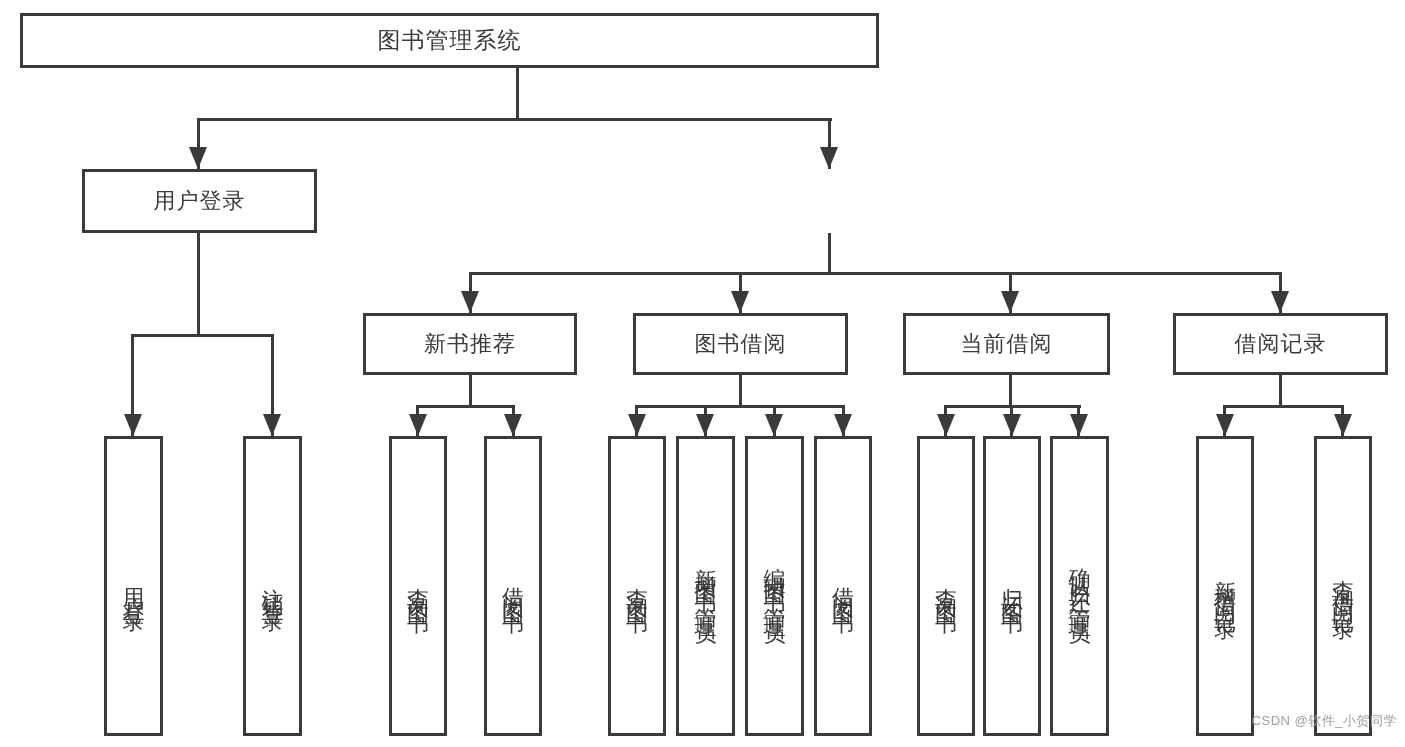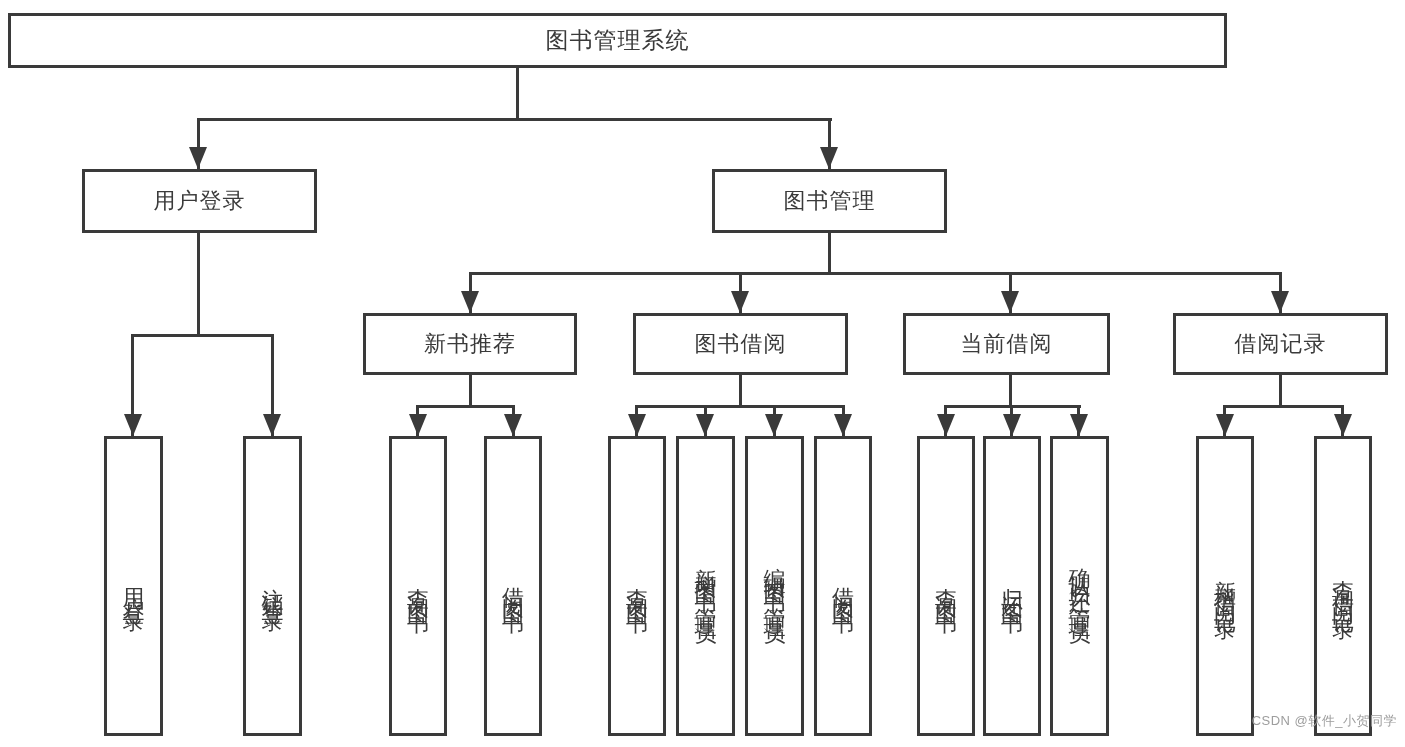--- a/index.html
+++ b/index.html
@@ -95,29 +95,26 @@
   <div class="vline" style="left:1077px;top:405px;height:31px;"></div>
   <div class="arrow" style="left:1070px;top:414px;"></div>
 
   <div class="vline" style="left:1279px;top:375px;height:31px;"></div>
   <div class="hline" style="left:1223px;top:405px;width:121px;"></div>
   <div class="vline" style="left:1223px;top:405px;height:31px;"></div>
   <div class="arrow" style="left:1216px;top:414px;"></div>
   <div class="vline" style="left:1341px;top:405px;height:31px;"></div>
   <div class="arrow" style="left:1334px;top:414px;"></div>
 
-  <div class="box hbox root-box" style="left:8px;top:13px;width:1219px;height:55px;">
+  <div class="box hbox root-box" style="left:20px;top:13px;width:859px;height:55px;">
     <span>图书管理系统</span>
   </div>
 
   <div class="box hbox" style="left:82px;top:169px;width:235px;height:64px;">
     <span>用户登录</span>
-  </div>
-  <div class="box hbox" style="left:712px;top:169px;width:235px;height:64px;">
-    <span>图书管理</span>
   </div>
 
   <div class="box hbox" style="left:363px;top:313px;width:214px;height:62px;">
     <span>新书推荐</span>
   </div>
   <div class="box hbox" style="left:633px;top:313px;width:215px;height:62px;font-family:Liberation Mono, monospace;">
     <span>图书借阅</span>
   </div>
   <div class="box hbox" style="left:903px;top:313px;width:207px;height:62px;">
     <span>当前借阅</span>

